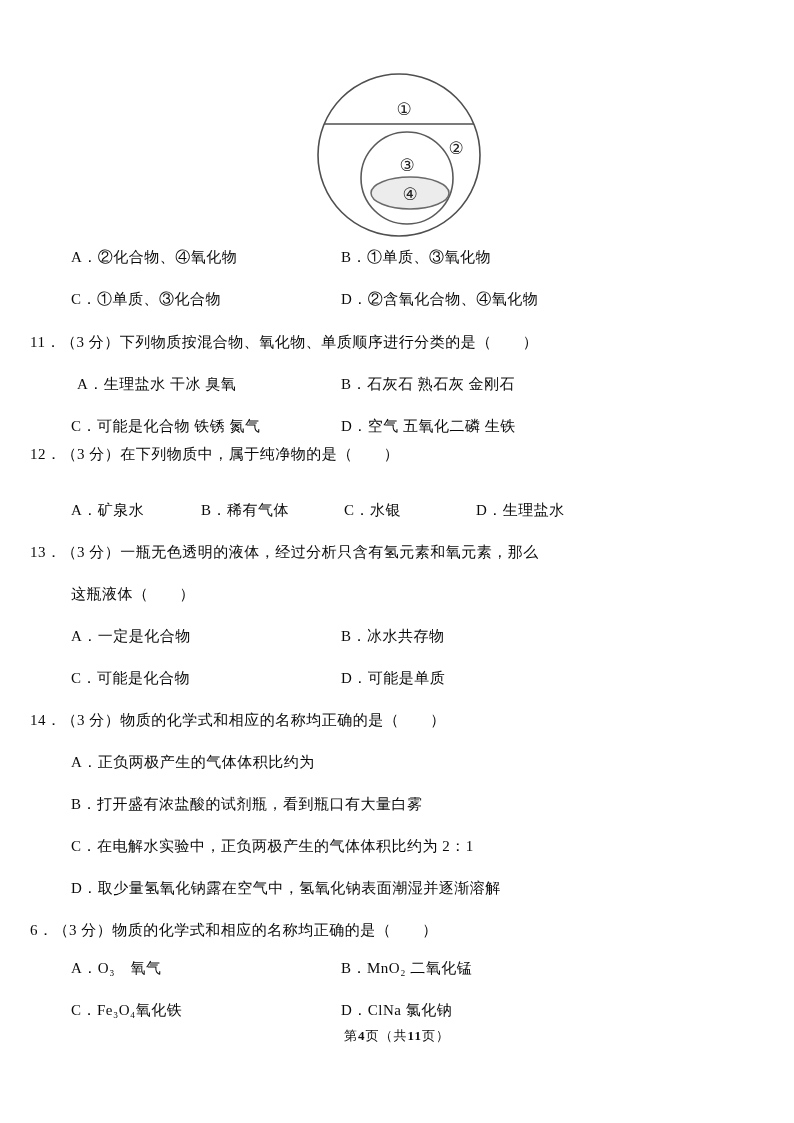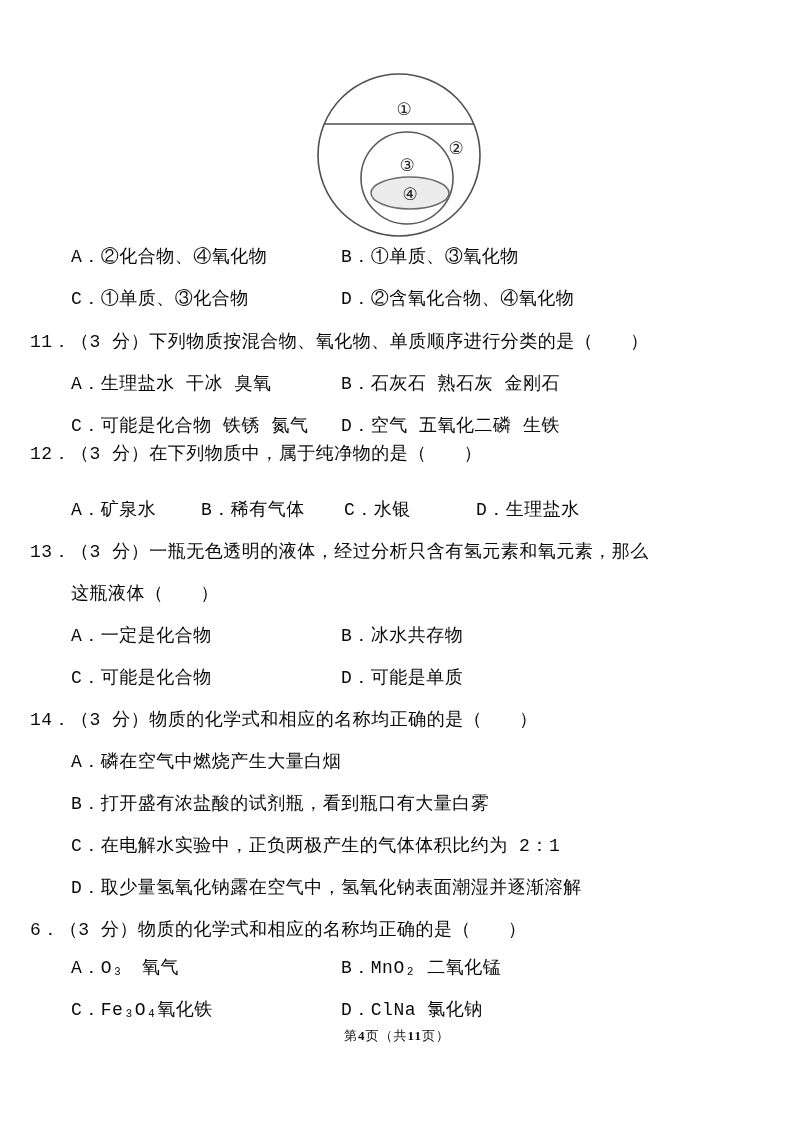--- a/index.html
+++ b/index.html
@@ -7,25 +7,24 @@
     position:relative;
     width:794px;height:1123px;
     background:#fff;
     overflow:hidden;
     font-family:"Liberation Serif","DejaVu Serif",serif;
     color:#000;
   }
   .t{
     position:absolute;
     white-space:nowrap;
-    font-size:18px;
+    font-size:15px;
     line-height:28px;
     color:#0a0a0a;
     letter-spacing:0.5px;
-    font-family:Liberation Mono, monospace;
   }
   .venn{position:absolute;}
   .venn circle,.venn line,.venn ellipse{vector-effect:non-scaling-stroke;}
   .venn text{
     font-family:"DejaVu Sans","Liberation Sans",sans-serif;
     font-size:17px;
     fill:#222;
     text-anchor:middle;
   }
   .footer{
@@ -54,40 +53,40 @@
     <text x="93" y="101">③</text>
     <text x="96" y="130">④</text>
   </svg>
 
   <div class="t" style="left:71px;top:243px"><span>A．</span><span>②化合物、④氧化物</span></div>
   <div class="t" style="left:341px;top:243px"><span>B．</span><span>①单质、③氧化物</span></div>
   <div class="t" style="left:71px;top:285px"><span>C．</span><span>①单质、③化合物</span></div>
   <div class="t" style="left:341px;top:285px"><span>D．</span><span>②含氧化合物、④氧化物</span></div>
 
   <div class="t" style="left:30px;top:328px"><span>11．</span><span>（3 分）</span><span>下列物质按混合物、氧化物、单质顺序进行分类的是（　　）</span></div>
-  <div class="t" style="left:71px;top:370px"><span>A．</span><span>生理盐水 干冰 臭氧</span></div>
+  <div class="t" style="left:77px;top:370px"><span>A．</span><span>生理盐水 干冰 臭氧</span></div>
   <div class="t" style="left:341px;top:370px"><span>B．</span><span>石灰石 熟石灰 金刚石</span></div>
   <div class="t" style="left:71px;top:412px"><span>C．</span><span>可能是化合物 铁锈 氮气</span></div>
   <div class="t" style="left:341px;top:412px"><span>D．</span><span>空气 五氧化二磷 生铁</span></div>
 
   <div class="t" style="left:30px;top:440px"><span>12．</span><span>（3 分）</span><span>在下列物质中，属于纯净物的是（　　）</span></div>
   <div class="t" style="left:71px;top:496px"><span>A．</span><span>矿泉水</span></div>
   <div class="t" style="left:201px;top:496px"><span>B．</span><span>稀有气体</span></div>
   <div class="t" style="left:344px;top:496px"><span>C．</span><span>水银</span></div>
   <div class="t" style="left:476px;top:496px"><span>D．</span><span>生理盐水</span></div>
 
   <div class="t" style="left:30px;top:538px"><span>13．</span><span>（3 分）</span><span>一瓶无色透明的液体，经过分析只含有氢元素和氧元素，那么</span></div>
   <div class="t" style="left:71px;top:580px"><span>这瓶液体（　　）</span></div>
   <div class="t" style="left:71px;top:622px"><span>A．</span><span>一定是化合物</span></div>
   <div class="t" style="left:341px;top:622px"><span>B．</span><span>冰水共存物</span></div>
   <div class="t" style="left:71px;top:664px"><span>C．</span><span>可能是化合物</span></div>
   <div class="t" style="left:341px;top:664px"><span>D．</span><span>可能是单质</span></div>
 
   <div class="t" style="left:30px;top:706px"><span>14．</span><span>（3 分）</span><span>物质的化学式和相应的名称均正确的是（　　）</span></div>
-  <div class="t" style="left:71px;top:748px"><span>A．</span><span>磷在空气中燃烧产生大量白烟</span></div>
+  <div class="t" style="left:71px;top:748px"><span>A．</span><span>正负两极产生的气体体积比约为</span></div>
   <div class="t" style="left:71px;top:790px"><span>B．</span><span>打开盛有浓盐酸的试剂瓶，看到瓶口有大量白雾</span></div>
   <div class="t" style="left:71px;top:832px"><span>C．</span><span>在电解水实验中，正负两极产生的气体体积比约为 2：1</span></div>
   <div class="t" style="left:71px;top:874px"><span>D．</span><span>取少量氢氧化钠露在空气中，氢氧化钠表面潮湿并逐渐溶解</span></div>
 
   <div class="t" style="left:30px;top:916px"><span>6．</span><span>（3 分）</span><span>物质的化学式和相应的名称均正确的是（　　）</span></div>
   <div class="t" style="left:71px;top:954px"><span>A．</span><span>O₃　氧气</span></div>
   <div class="t" style="left:341px;top:954px"><span>B．</span><span>MnO₂ 二氧化锰</span></div>
   <div class="t" style="left:71px;top:996px"><span>C．</span><span>Fe₃O₄氧化铁</span></div>
   <div class="t" style="left:341px;top:996px"><span>D．</span><span>ClNa 氯化钠</span></div>
 

